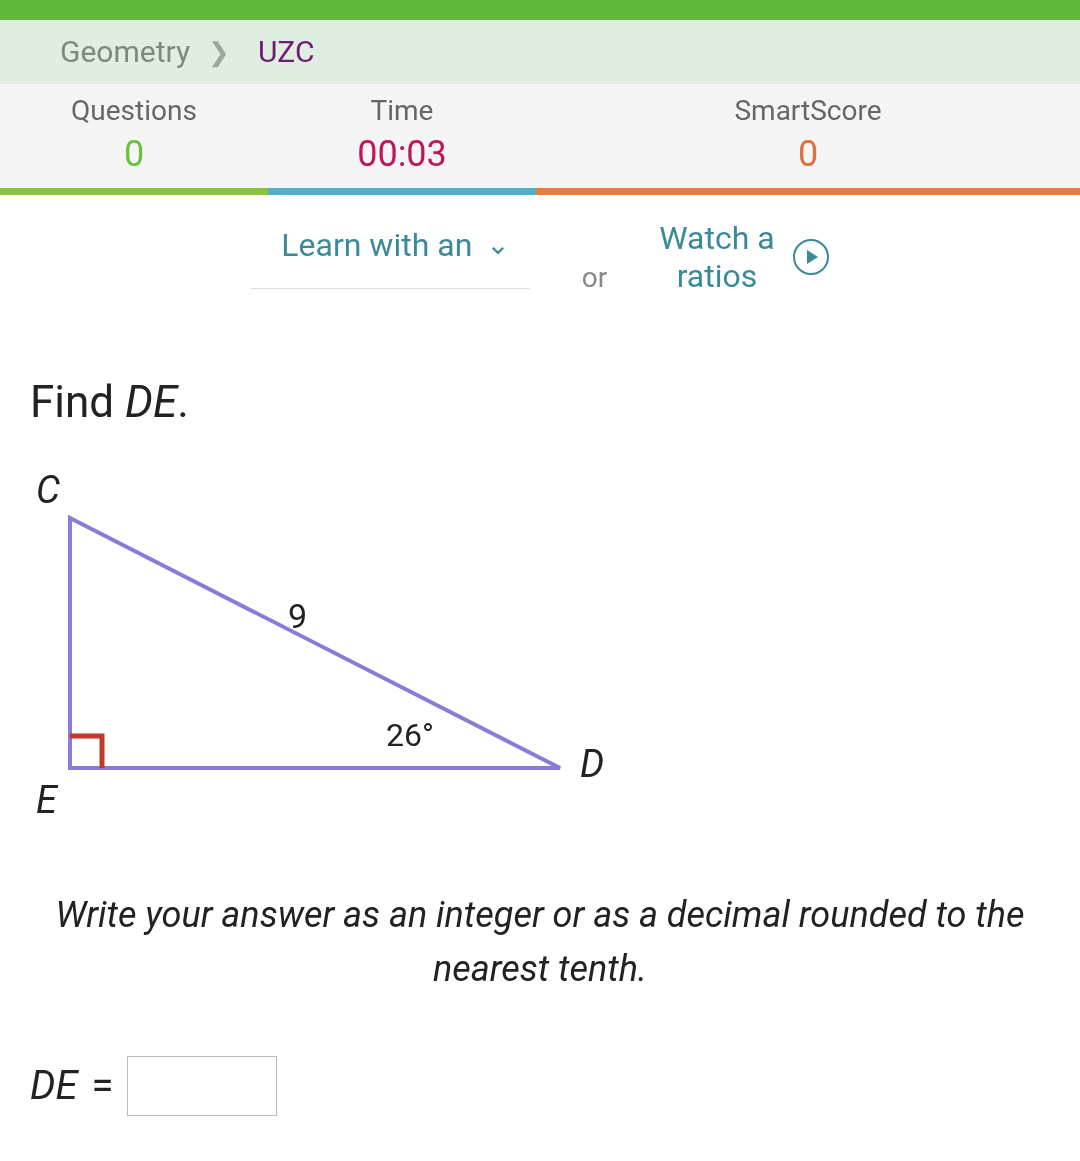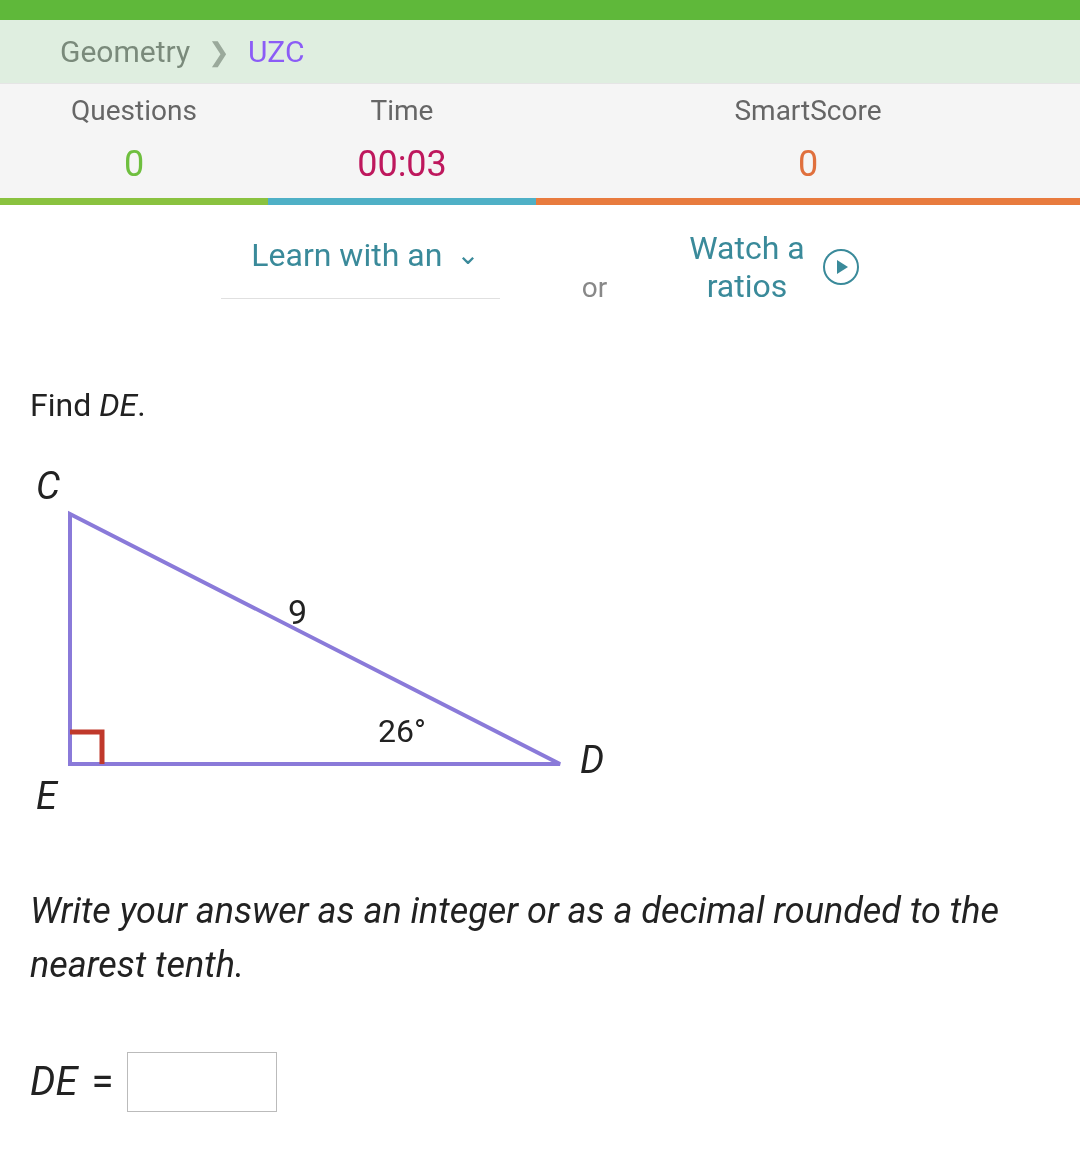--- a/index.html
+++ b/index.html
@@ -14,44 +14,44 @@
     background: #dfeee0;
     padding: 14px 20px 14px 60px;
     font-size: 30px;
     display: flex;
     align-items: center;
     gap: 18px;
   }
   .breadcrumb-subject { color: #7a8a7b; text-align: right; }
   .chevron { color: #9aa99b; font-size: 26px; }
   .breadcrumb-topic { color: #4a5a4b; }
-  .breadcrumb-code { color: #8b5cf6; }
+  .breadcrumb-code { color: #701a75; margin-left: 10px; }
   .stats-row {
     display: flex;
     background: #f5f5f5;
     border-top: 1px solid #e5e5e5;
   }
   .stat-col { flex: 1; text-align: center; padding: 10px 0 16px 0; position: relative; }
   .stat-col.questions { flex: 0 0 268px; }
   .stat-col.time { flex: 0 0 268px; }
   .stat-col.smart { flex: 1; }
-  .stat-label { font-size: 28px; color: #666; margin-bottom: 16px; }
+  .stat-label { font-size: 28px; color: #666; margin-bottom: 6px; }
   .stat-value { font-size: 36px; }
   .value-green { color: #6fbf3f; }
   .value-teal { color: #be185d; }
   .value-orange { color: #e0703d; }
   .underline-bar { position: absolute; bottom: -4px; left: 0; right: 0; height: 7px; }
   .u-green { background: #8ac23f; }
   .u-teal { background: #4fb0c6; }
   .u-orange { background: #e87b3e; }
   .help-row {
     display: flex;
     align-items: center;
     justify-content: center;
-    gap: 82px;
+    gap: 52px;
     padding: 28px 0 20px 0;
     font-size: 32px;
   }
   .learn-link {
     color: #3a8a9a;
     text-align: center;
     line-height: 1.2;
     cursor: pointer;
     border-bottom: 1px solid #e0e0e0;
     padding: 0 20px 24px 30px;
@@ -79,35 +79,35 @@
     justify-content: center;
   }
   .play-triangle {
     width: 0; height: 0;
     border-left: 11px solid #3a8a9a;
     border-top: 7px solid transparent;
     border-bottom: 7px solid transparent;
     margin-left: 3px;
   }
   .content { padding: 60px 30px 30px 30px; }
-  .prompt { font-size: 32px; color: #222; margin-bottom: 60px; }
+  .prompt { font-size: 44px; color: #222; margin-bottom: 60px; }
   .prompt em { font-style: italic; }
   .figure-wrap { position: relative; width: 600px; height: 340px; margin-bottom: 60px; }
   .v-label {
     position: absolute;
     font-size: 38px;
     font-style: italic;
     color: #222;
   }
   .label-C { left: 6px; top: -20px; }
   .label-E { left: 6px; top: 290px; }
   .label-D { left: 550px; top: 254px; }
   .hyp-label { position: absolute; left: 258px; top: 108px; font-size: 34px; color: #222; }
-  .ang-label { position: absolute; left: 348px; top: 228px; font-size: 32px; color: #222; }
-  .instructions { font-size: 36px; font-style: italic; color: #222; line-height: 1.5; margin-bottom: 60px; }
+  .ang-label { position: absolute; left: 356px; top: 228px; font-size: 32px; color: #222; }
+  .instructions { font-size: 36px; font-style: italic; color: #222; line-height: 1.5; margin-bottom: 60px; text-align: center; }
   .answer-row { display: flex; align-items: center; gap: 14px; font-size: 40px; color: #222; }
   .answer-row em { font-style: italic; }
   .answer-input {
     width: 150px; height: 60px;
     border: 1px solid #bbb;
     font-size: 30px;
     padding: 4px 8px;
   }
 </style>
 </head>

